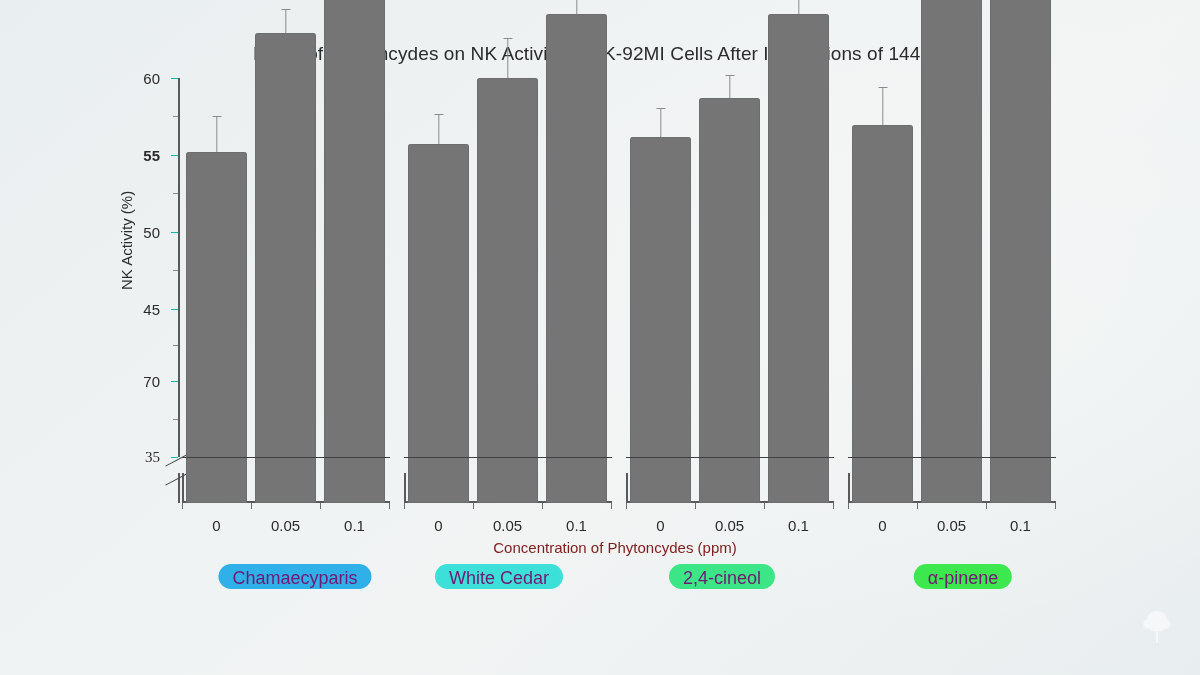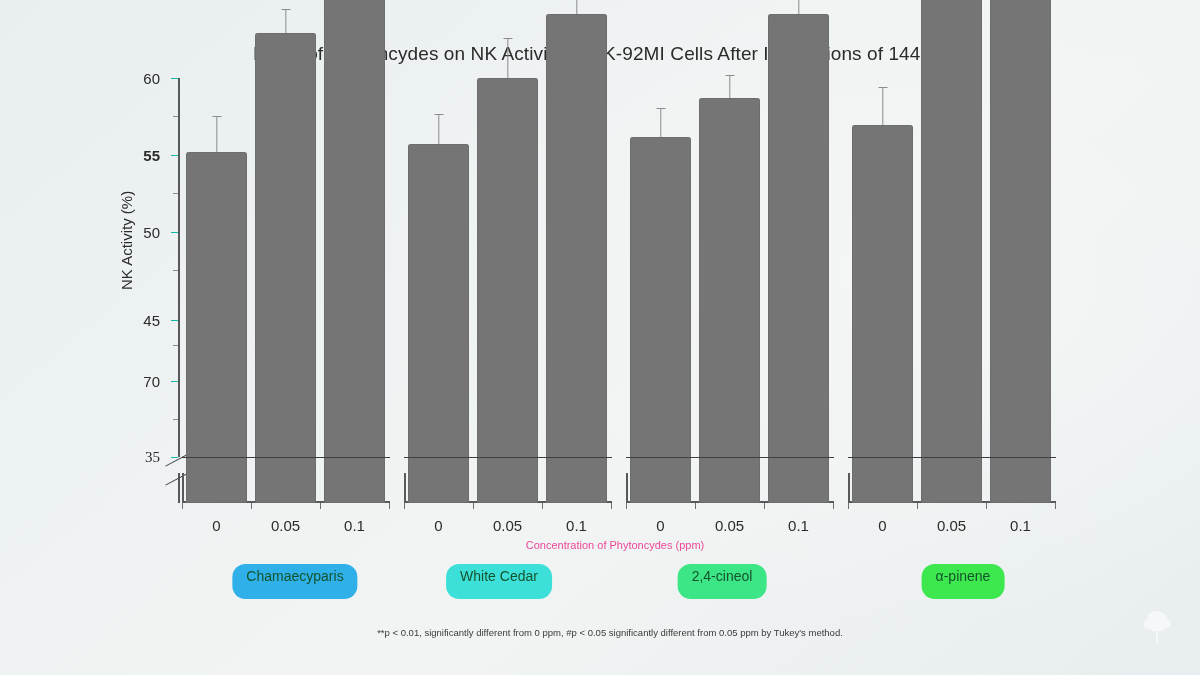--- a/index.html
+++ b/index.html
@@ -176,34 +176,34 @@
     color: #2b2b2b;
     white-space: nowrap;
   }
 
   
   #x-axis-title {
     position: absolute;
     left: 0; right: 0;
     top: 539px;
     text-align: center;
-    font-size: 11px;
-    color: #ec4899;
+    font-size: 15px;
+    color: #7f1d1d;
     padding-left: 30px;
   }
 
   
   .pill {
     position: absolute;
     top: 564px;
     transform: translateX(-50%);
-    padding: 5px 14px 16px;
+    padding: 5px 14px 2px;
     border-radius: 13px;
-    font-size: 14px;
-    color: #14532d;
+    font-size: 18px;
+    color: #701a75;
     white-space: nowrap;
     line-height: 1;
   }
 
   
   #footnote {
     position: absolute;
     left: 0; right: 0;
     top: 627px;
     text-align: center;
@@ -237,21 +237,21 @@
 
     <div class="y-tick" style="top:0px;">
       <span class="y-label">60</span>
     </div>
     <div class="y-tick" style="top:77px;font-weight:bold;">
       <span class="y-label">55</span>
     </div>
     <div class="y-tick" style="top:154px;text-align:center;">
       <span class="y-label">50</span>
     </div>
-    <div class="y-tick" style="top:242px;text-align:center;">
+    <div class="y-tick" style="top:231px;text-align:center;">
       <span class="y-label">45</span>
     </div>
     <div class="y-tick" style="top:303px;">
       <span class="y-label">70</span>
     </div>
     <div class="y-tick" style="top:379px;font-family:Liberation Serif, serif;">
       <span class="y-label">35</span>
     </div>
     <div class="y-tick" style="top:425px;opacity:0;">
       <span class="y-label" style="opacity:1;">0</span>
@@ -394,21 +394,20 @@
 
   </div>
 
   <div id="x-axis-title">Concentration of Phytoncydes (ppm)</div>
 
   <div class="pill" style="left:295px; background:#2fb0e8;">Chamaecyparis</div>
   <div class="pill" style="left:499px; background:#3ce0d8;">White Cedar</div>
   <div class="pill" style="left:722px; background:#3ce585;">2,4-cineol</div>
   <div class="pill" style="left:963px; background:#3ce84e;">α-pinene</div>
 
-  <div id="footnote">**p &lt; 0.01, significantly different from 0 ppm, #p &lt; 0.05 significantly different from 0.05 ppm by Tukey's method.</div>
 
   <div id="watermark">
     <svg viewBox="0 0 34 36" width="34" height="36" aria-hidden="true">
       <path d="M17 2 C11 2 7 6 7 10.5 C4 11.5 2.5 14 3.5 16.5 C4.2 18.5 6.5 19.8 9 19.6
                C10.2 21.5 13 22.6 16 22.2 L16 34 L18 34 L18 22.2 C21 22.6 23.8 21.5 25 19.6
                C27.5 19.8 29.8 18.5 30.5 16.5 C31.5 14 30 11.5 27 10.5 C27 6 23 2 17 2 Z" fill="#ffffff" opacity="0.92"></path>
     </svg>
   </div>
 
 </div>

